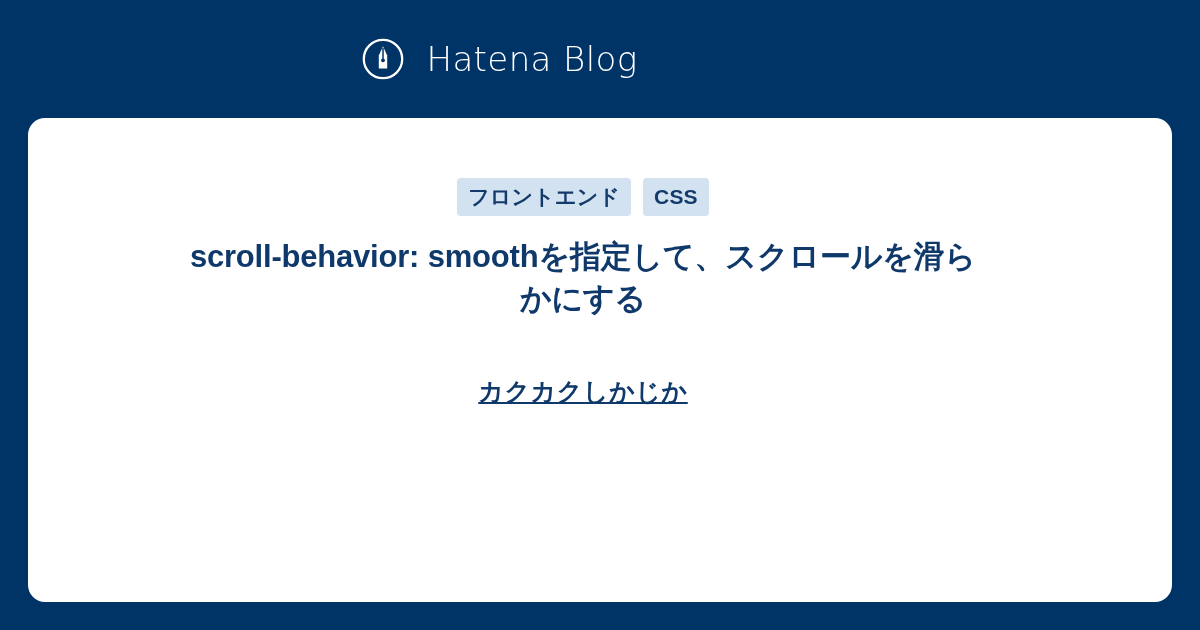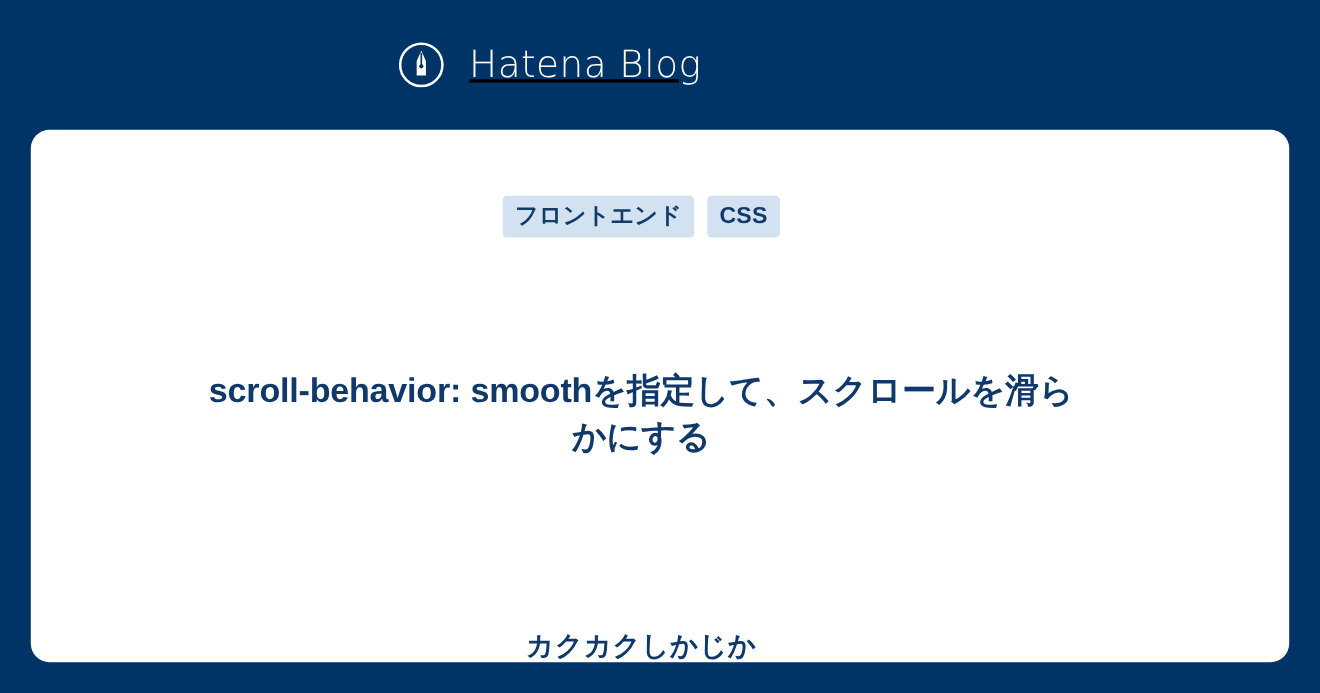--- a/index.html
+++ b/index.html
@@ -20,21 +20,20 @@
   
   .brand-header {
     position:absolute;
     top:0; left:0;
     width:1000px;
     height:118px;
     display:flex;
     align-items:center;
     justify-content:center;
     gap:22px;
-    text-decoration:underline;
   }
 
   .brand-logo {
     width:42px;
     height:42px;
     flex:0 0 auto;
     display:block;
   }
 
   .brand-name {
@@ -52,21 +51,21 @@
     position:absolute;
     left:28px;
     top:118px;
     width:1144px;
     height:484px;
     background:#ffffff;
     border-radius:17px;
     display:flex;
     flex-direction:column;
     align-items:center;
-    justify-content:space-between;
+    justify-content:flex-start;
     padding:60px 70px 0 36px;
     overflow:hidden;
   }
 
   
   .tag-row {
     display:flex;
     flex-wrap:wrap;
     justify-content:center;
     align-items:center;
@@ -100,20 +99,21 @@
 
   
   .blog-name {
     color:#10396b;
     font-size:25px;
     font-weight:bold;
     line-height:1.2;
     text-align:center;
     margin-top:56px;
     letter-spacing:0.6px;
+    text-decoration:underline;
   }
 </style>
 </head>
 <body>
 
 <header class="brand-header">
 
   <span class="brand-logo-wrap">
     <svg class="brand-logo" viewBox="0 0 42 42" aria-hidden="true">
       <circle cx="21" cy="21" r="19.2" fill="none" stroke="#ffffff" stroke-width="2.3"></circle>

